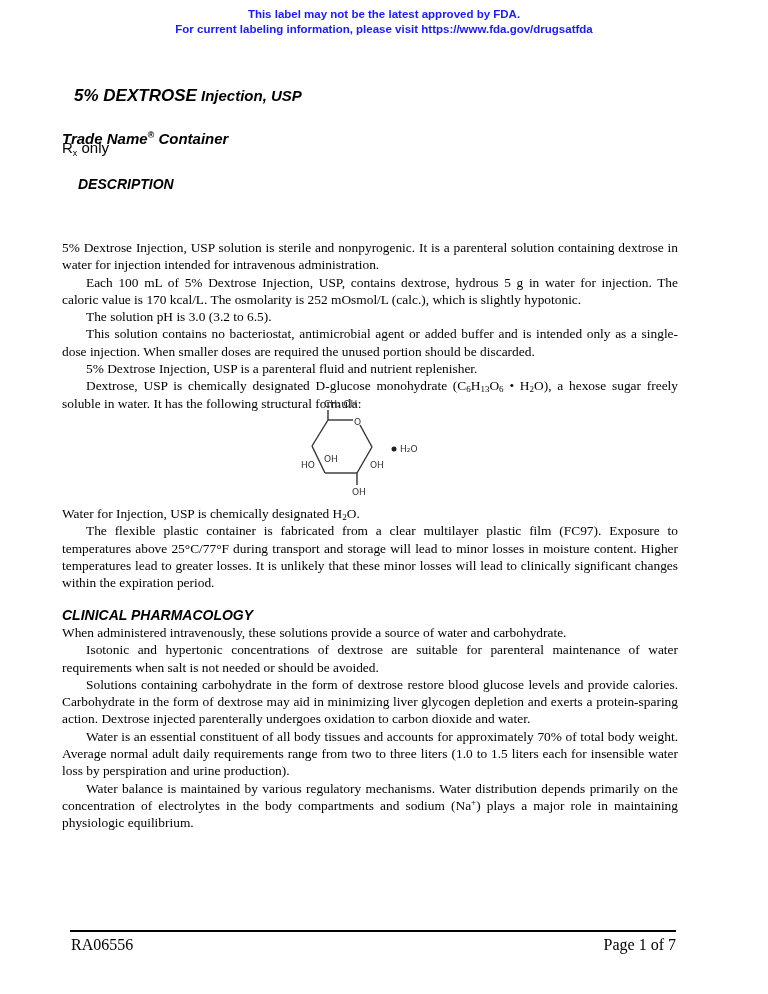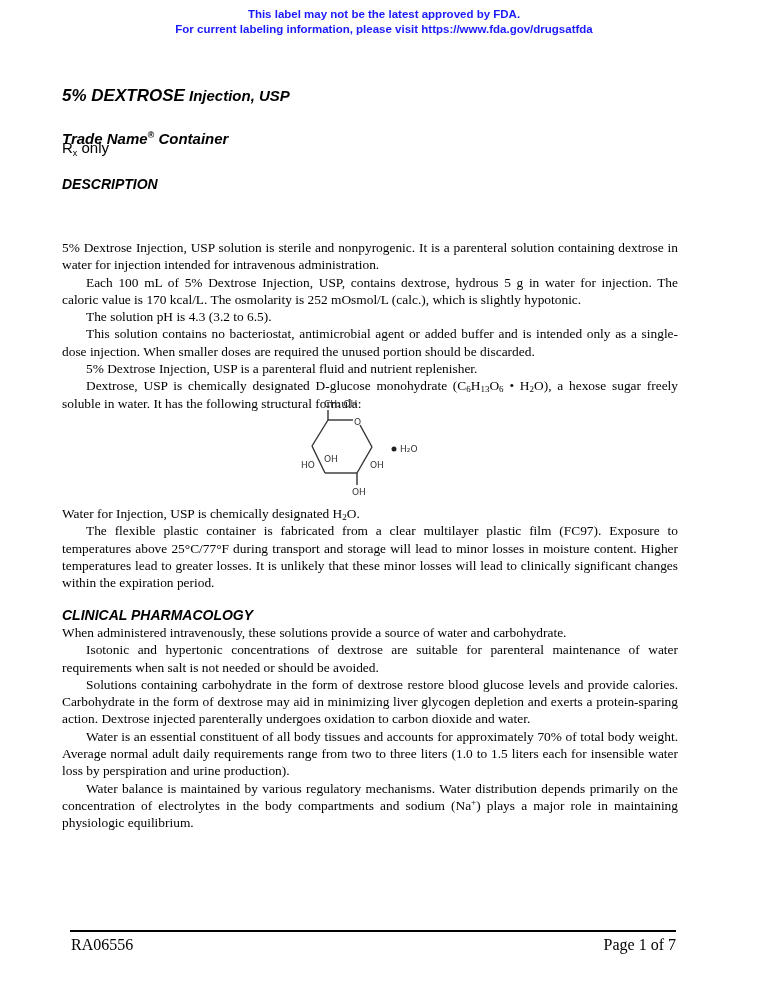--- a/index.html
+++ b/index.html
@@ -1,21 +1,21 @@
 <!DOCTYPE html>
 <html><head>
 <meta charset="utf-8">
 <style>
   html, body { margin:0; padding:0; background:#ffffff; }
   body { width:768px; height:994px; position:relative; overflow:hidden; }
   .banner { position:absolute; top:7px; left:0; width:768px; text-align:center;
     font-family:"Liberation Sans", sans-serif; font-weight:bold; font-size:11.5px;
     line-height:15px; color:#1a1aff; }
   .page { position:absolute; left:62px; top:0; width:616px; color:#000; }
-  .title1 { position:absolute; top:86px; left:0; font-family:"Liberation Sans", sans-serif;
+  .title1 { position:absolute; top:86px; left:12px; font-family:"Liberation Sans", sans-serif;
     font-weight:bold; font-style:italic; font-size:17px; white-space:nowrap; }
   .title1 .small { font-size:15px; }
   .title2 { position:absolute; top:130px; left:0; font-family:"Liberation Sans", sans-serif;
     font-weight:bold; font-style:italic; font-size:15px; white-space:nowrap; }
   .title2 sup { font-size:9px; vertical-align:6px; line-height:0; }
   .rx { position:absolute; top:139px; left:0; font-family:"Liberation Sans", sans-serif;
     font-size:15px; white-space:nowrap; }
   .rx sub { font-size:9px; vertical-align:-3px; line-height:0; }
   .heading { position:absolute; left:0; font-family:"Liberation Sans", sans-serif;
     font-weight:bold; font-style:italic; font-size:14px; white-space:nowrap; }
@@ -38,26 +38,26 @@
 </div>
 
 <div class="page">
 
   <div class="title1"><span>5% DEXTROSE</span><span class="small"> Injection, USP</span></div>
 
   <div class="title2"><span>Trade Name</span><sup>®</sup><span> Container</span></div>
 
   <div class="rx"><span>R</span><sub>x</sub><span> only</span></div>
 
-  <div class="heading" style="top:176px;">DESCRIPTION</div>
+  <div class="heading" style="top:176px;margin-left:16px;">DESCRIPTION</div>
 
   <div class="body" style="top:195px;margin-top:44px;">
     <p>5% Dextrose Injection, USP solution is sterile and nonpyrogenic. It is a parenteral solution containing dextrose in water for injection intended for intravenous administration.</p>
     <p class="ind">Each 100 mL of 5% Dextrose Injection, USP, contains dextrose, hydrous 5 g in water for injection. The caloric value is 170 kcal/L. The osmolarity is 252 mOsmol/L (calc.), which is slightly hypotonic.</p>
-    <p class="ind">The solution pH is 4.3 (3.2 to 6.5).</p>
+    <p class="ind">The solution pH is 3.0 (3.2 to 6.5).</p>
     <p class="ind">This solution contains no bacteriostat, antimicrobial agent or added buffer and is intended only as a single-dose injection. When smaller doses are required the unused portion should be discarded.</p>
     <p class="ind">5% Dextrose Injection, USP is a parenteral fluid and nutrient replenisher.</p>
     <p class="ind"><span>Dextrose, USP is chemically designated D-glucose monohydrate (C</span><sub>6</sub><span>H</span><sub>13</sub><span>O</span><sub>6</sub><span> • H</span><sub>2</sub><span>O), a hexose sugar freely soluble in water. It has the following structural formula:</span></p>
   </div>
 
   <div class="body" style="top:505px;">
     <p><span>Water for Injection, USP is chemically designated H</span><sub>2</sub><span>O.</span></p>
     <p class="ind">The flexible plastic container is fabricated from a clear multilayer plastic film (FC97). Exposure to temperatures above 25°C/77°F during transport and storage will lead to minor losses in moisture content. Higher temperatures lead to greater losses. It is unlikely that these minor losses will lead to clinically significant changes within the expiration period.</p>
   </div>
 

